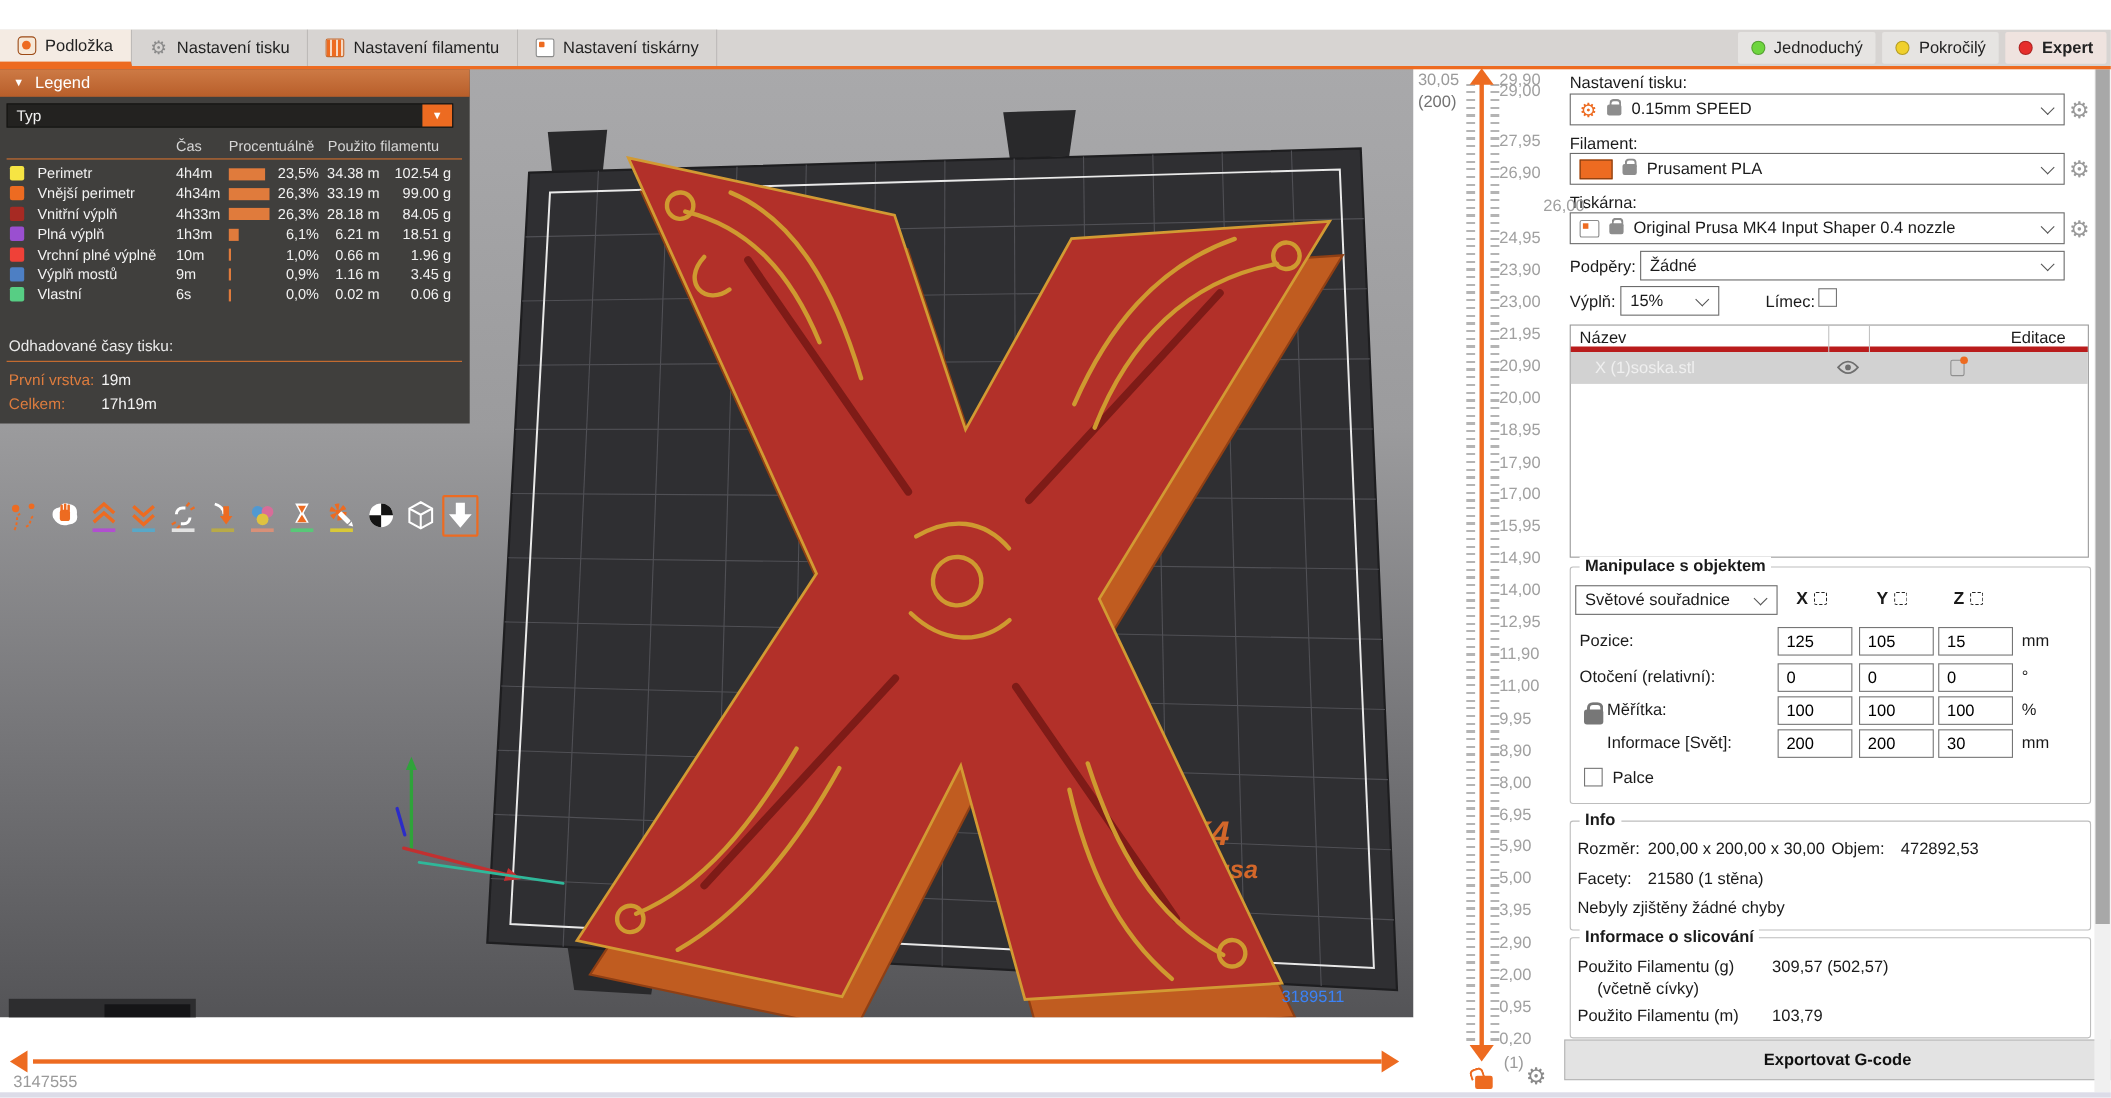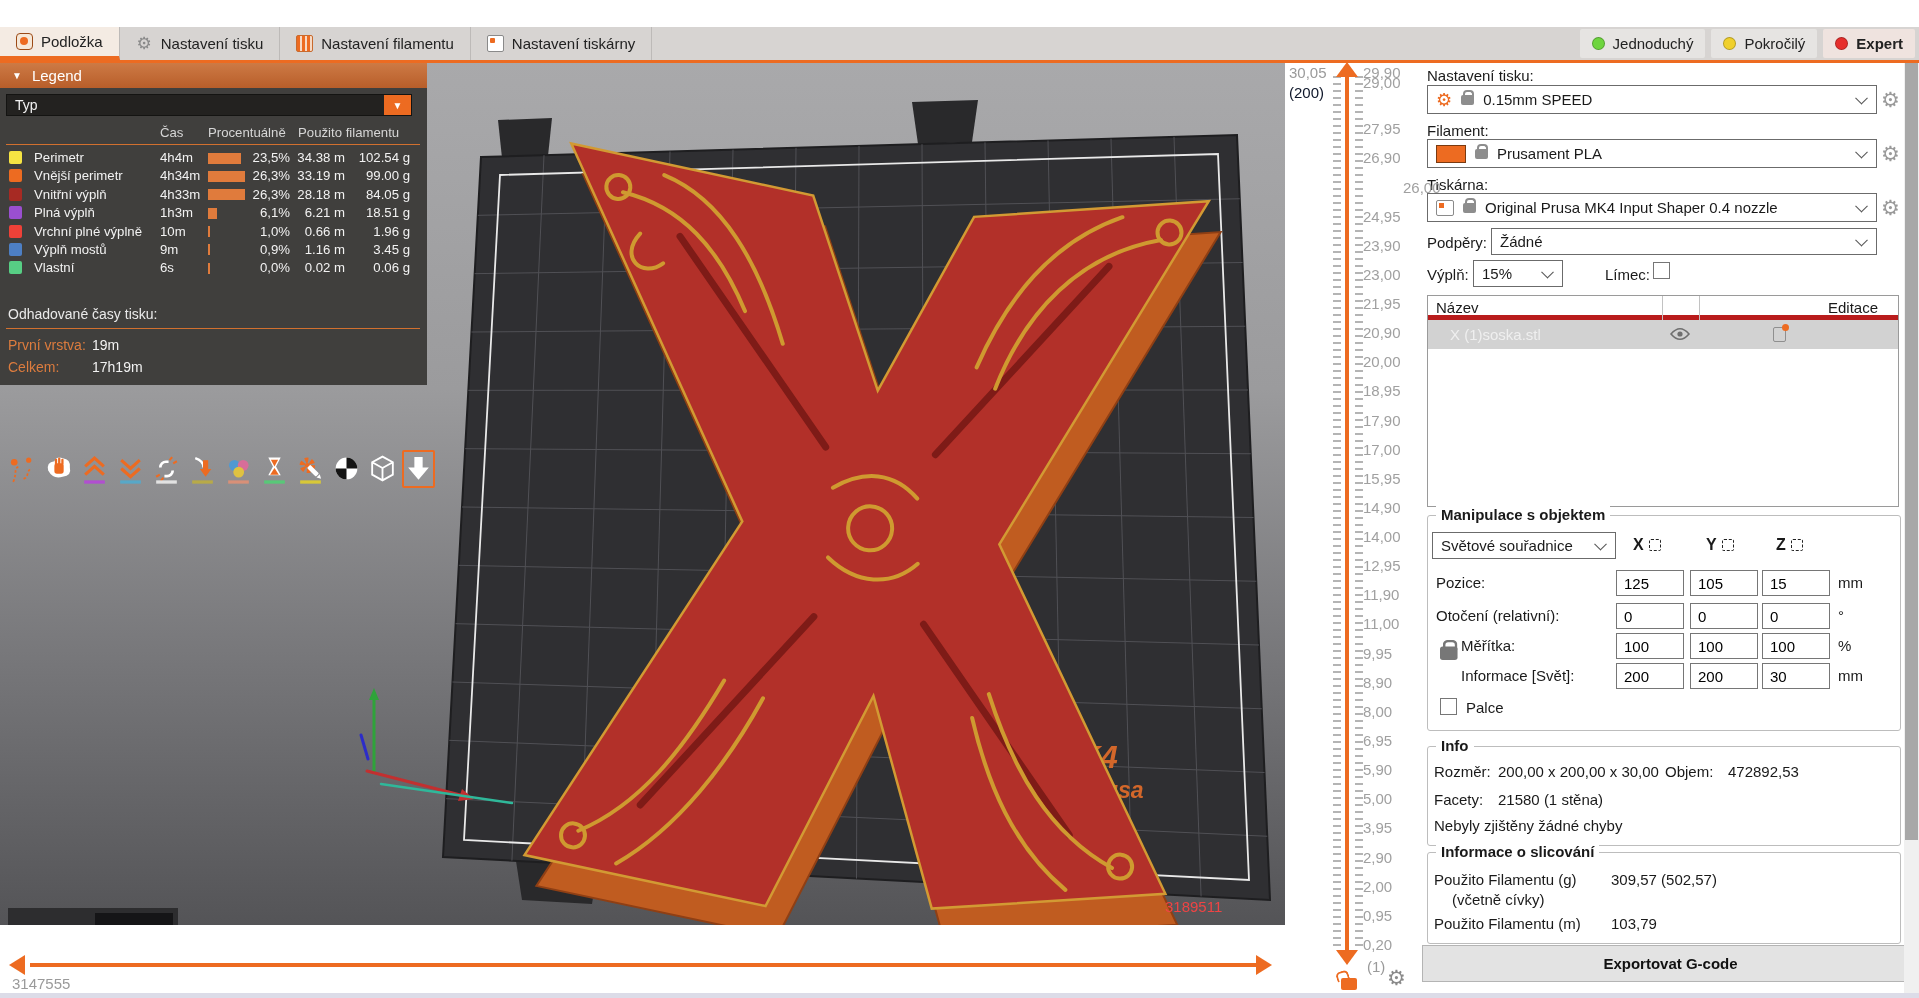--- a/index.html
+++ b/index.html
@@ -24,21 +24,21 @@
   .tico-printer::after{content:"";position:absolute;left:2px;top:2px;width:5px;height:5px;background:#ED6B21;border-radius:1px}
   .modes{margin-left:auto;display:flex;align-items:center;gap:6px;padding-right:4px}
   .mode-btn{display:flex;align-items:center;gap:8px;height:29px;padding:0 12px;background:#e6e4e2;font-size:15px;color:#222;border-radius:2px}
   .mode-btn.active{background:#efe3df;font-weight:bold}
   .mode-dot{width:13px;height:13px;border-radius:50%;border:1px solid rgba(0,0,0,.25)}
 
   .orange-line{position:absolute;left:0;top:60px;width:100%;height:3px;background:#ED6B21;z-index:40}
 
   
   .viewport{position:absolute;left:0;top:60px;width:1285px;height:865px;background:linear-gradient(180deg,#a9a9ab 0%,#9b9b9d 38%,#767679 70%,#545457 100%)}
-  .move-count-top{position:absolute;left:1165px;top:898px;font-size:15px;color:#ef4444;z-index:5}
+  .move-count-top{position:absolute;left:1165px;top:898px;font-size:15px;color:#3b82f6;z-index:5}
 
   
   .icon-toolbar{position:absolute;left:6px;top:390px;display:flex;gap:3px;z-index:6}
   .ticon{width:33px;height:38px;display:flex;align-items:center;justify-content:center;border:2px solid transparent;border-radius:2px}
   .ticon.sel{border-color:#ED6B21;background:rgba(255,255,255,.06)}
 
   
   .thumb-buttons{position:absolute;left:8px;top:848px;width:170px;height:76px;background:#2d2d2f;display:flex;gap:4px;padding:5px;z-index:6}
   .thumb-btn{flex:1;display:flex;align-items:center;justify-content:center}
   .thumb-btn.sel{background:#151517}
@@ -72,21 +72,21 @@
   
   .bottom-strip{position:absolute;left:0;top:925px;width:1285px;height:73px;background:#fff;z-index:8}
   .hline{position:absolute;left:30px;top:38px;width:1226px;height:4px;background:#ED6B21}
   .harrow-l{position:absolute;left:9px;top:30px;width:0;height:0;border-top:10px solid transparent;border-bottom:10px solid transparent;border-right:16px solid #ED6B21}
   .harrow-r{position:absolute;left:1256px;top:30px;width:0;height:0;border-top:10px solid transparent;border-bottom:10px solid transparent;border-left:16px solid #ED6B21}
   .hcount{position:absolute;left:12px;top:50px;font-size:15px;color:#9a9a9a}
 
   
   .layer-strip{position:absolute;left:1285px;top:60px;width:140px;height:938px;background:#fff;z-index:9}
   .vtop-val{position:absolute;left:4px;top:4px;font-size:15px;color:#9a9a9a}
-  .vtop-layer{position:absolute;left:4px;top:24px;font-size:15px;color:#0f172a}
+  .vtop-layer{position:absolute;left:4px;top:24px;font-size:15px;color:#737373}
   .vdash{position:absolute;top:16px;height:872px;width:8px;background:repeating-linear-gradient(#b4b4b4 0 2px,transparent 2px 7px)}
   .vdash.a{left:48px}.vdash.b{left:70px}
   .vline{position:absolute;left:60px;top:16px;width:4px;height:874px;background:#ED6B21}
   .varrow-up{position:absolute;left:51px;top:2px;width:0;height:0;border-left:11px solid transparent;border-right:11px solid transparent;border-bottom:15px solid #ED6B21}
   .varrow-dn{position:absolute;left:51px;top:890px;width:0;height:0;border-left:11px solid transparent;border-right:11px solid transparent;border-top:15px solid #ED6B21}
   .vtick{position:absolute;left:78px;width:58px;font-size:15px;color:#a0a0a0}
   .vbottom-layer{position:absolute;left:82px;top:898px;font-size:15px;color:#9a9a9a}
   .vgear{position:absolute;left:102px;top:906px;font-size:21px;color:#8a8a8a}
   .vlock{position:absolute;left:56px;top:918px;width:16px;height:12px;background:#ED6B21;border-radius:2px}
   .vlock::before{content:"";position:absolute;top:-7px;left:-5px;width:9px;height:8px;border:2.5px solid #ED6B21;border-bottom:none;border-radius:5px 5px 0 0;transform:rotate(-18deg)}

